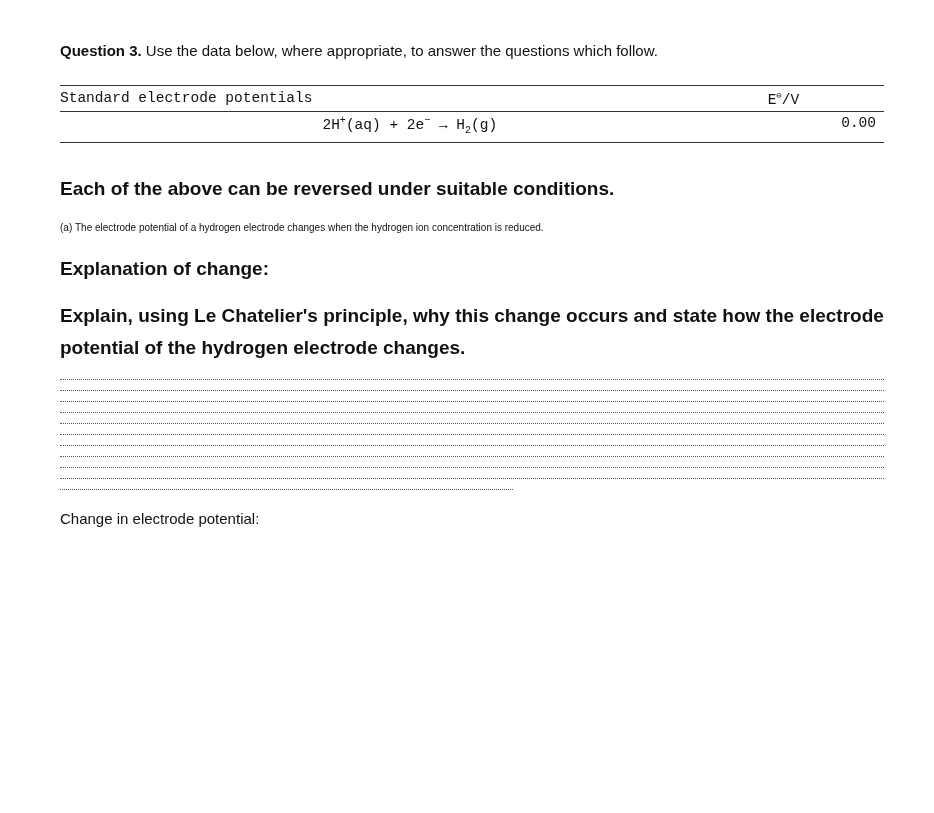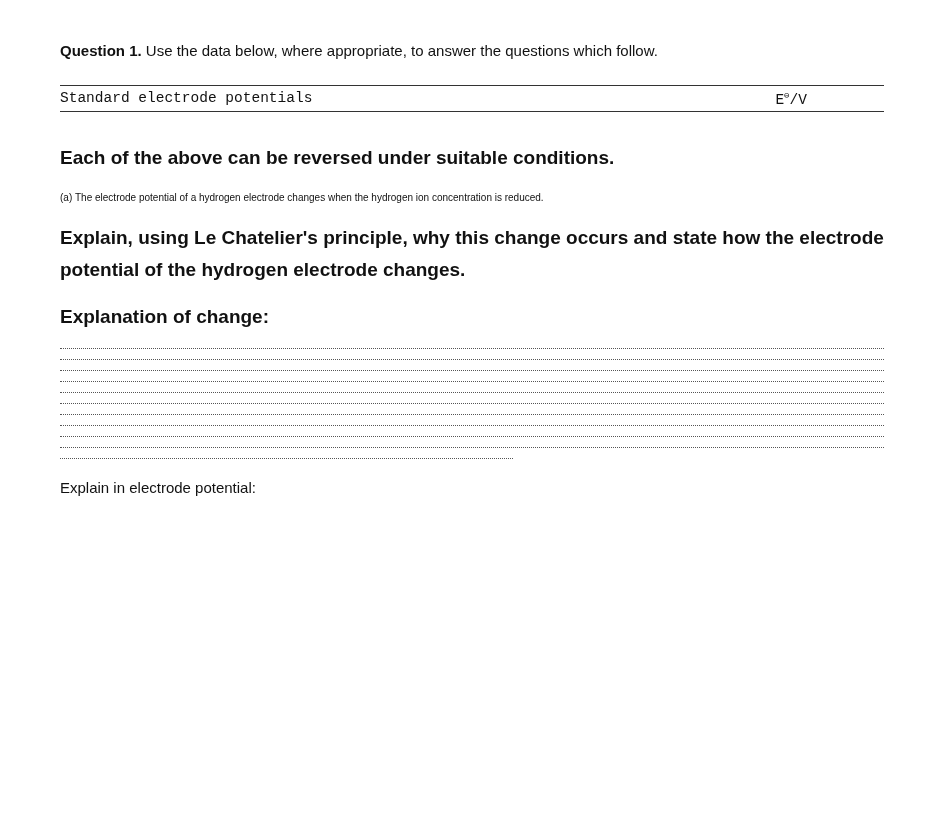--- a/index.html
+++ b/index.html
@@ -127,57 +127,63 @@
     .values-col {
       white-space: nowrap;
     }
   </style>
 </head>
 <body>
 
 <div>
 
   <p class="question-header">
-    <strong>Question 1.</strong><span> Use the data below, where appropriate, to answer the questions which follow.</span>
+    <strong>Question 3.</strong><span> Use the data below, where appropriate, to answer the questions which follow.</span>
   </p>
 
   <div class="table-container">
     <table class="electrode-table">
       <thead>
         <tr>
           <th>Standard electrode potentials</th>
           <th class="right-col">
             E<span class="e-circle">⊖</span>/V
           </th>
         </tr>
       </thead>
       <tbody>
+        <tr>
+          <td class="equation-cell">
+            2H<sup class="eq-sup">+</sup>(aq) + 2e<sup class="eq-sup">−</sup> → H<sub class="eq-sub">2</sub>(g)
+          </td>
+          <td class="value-col values-col">0.00</td>
+        </tr>
       </tbody>
     </table>
   </div>
 
   <p class="section-text">Each of the above can be reversed under suitable conditions.</p>
 
   <p class="part-label">
     <span>(a)&nbsp;</span><span>The electrode potential of a hydrogen electrode changes when the hydrogen ion concentration is reduced.</span>
   </p>
 
+  <p class="section-text">Explanation of change:</p>
+
   <p class="section-text">Explain, using Le Chatelier's principle, why this change occurs and state how the electrode potential of the hydrogen electrode changes.</p>
-
-  <p class="section-text">Explanation of change:</p>
 
   <div class="dotted-lines-section">
     <span class="dotted-line"></span>
     <span class="dotted-line"></span>
     <span class="dotted-line"></span>
     <span class="dotted-line"></span>
     <span class="dotted-line"></span>
     <span class="dotted-line"></span>
     <span class="dotted-line"></span>
     <span class="dotted-line"></span>
     <span class="dotted-line"></span>
     <span class="dotted-line"></span>
     <span class="dotted-line last-dotted"></span>
   </div>
 
-  <p class="change-label">Explain in electrode potential:</p>
+  <p class="change-label">Change in electrode potential:</p>
 
 </div>
 
 </body></html>

